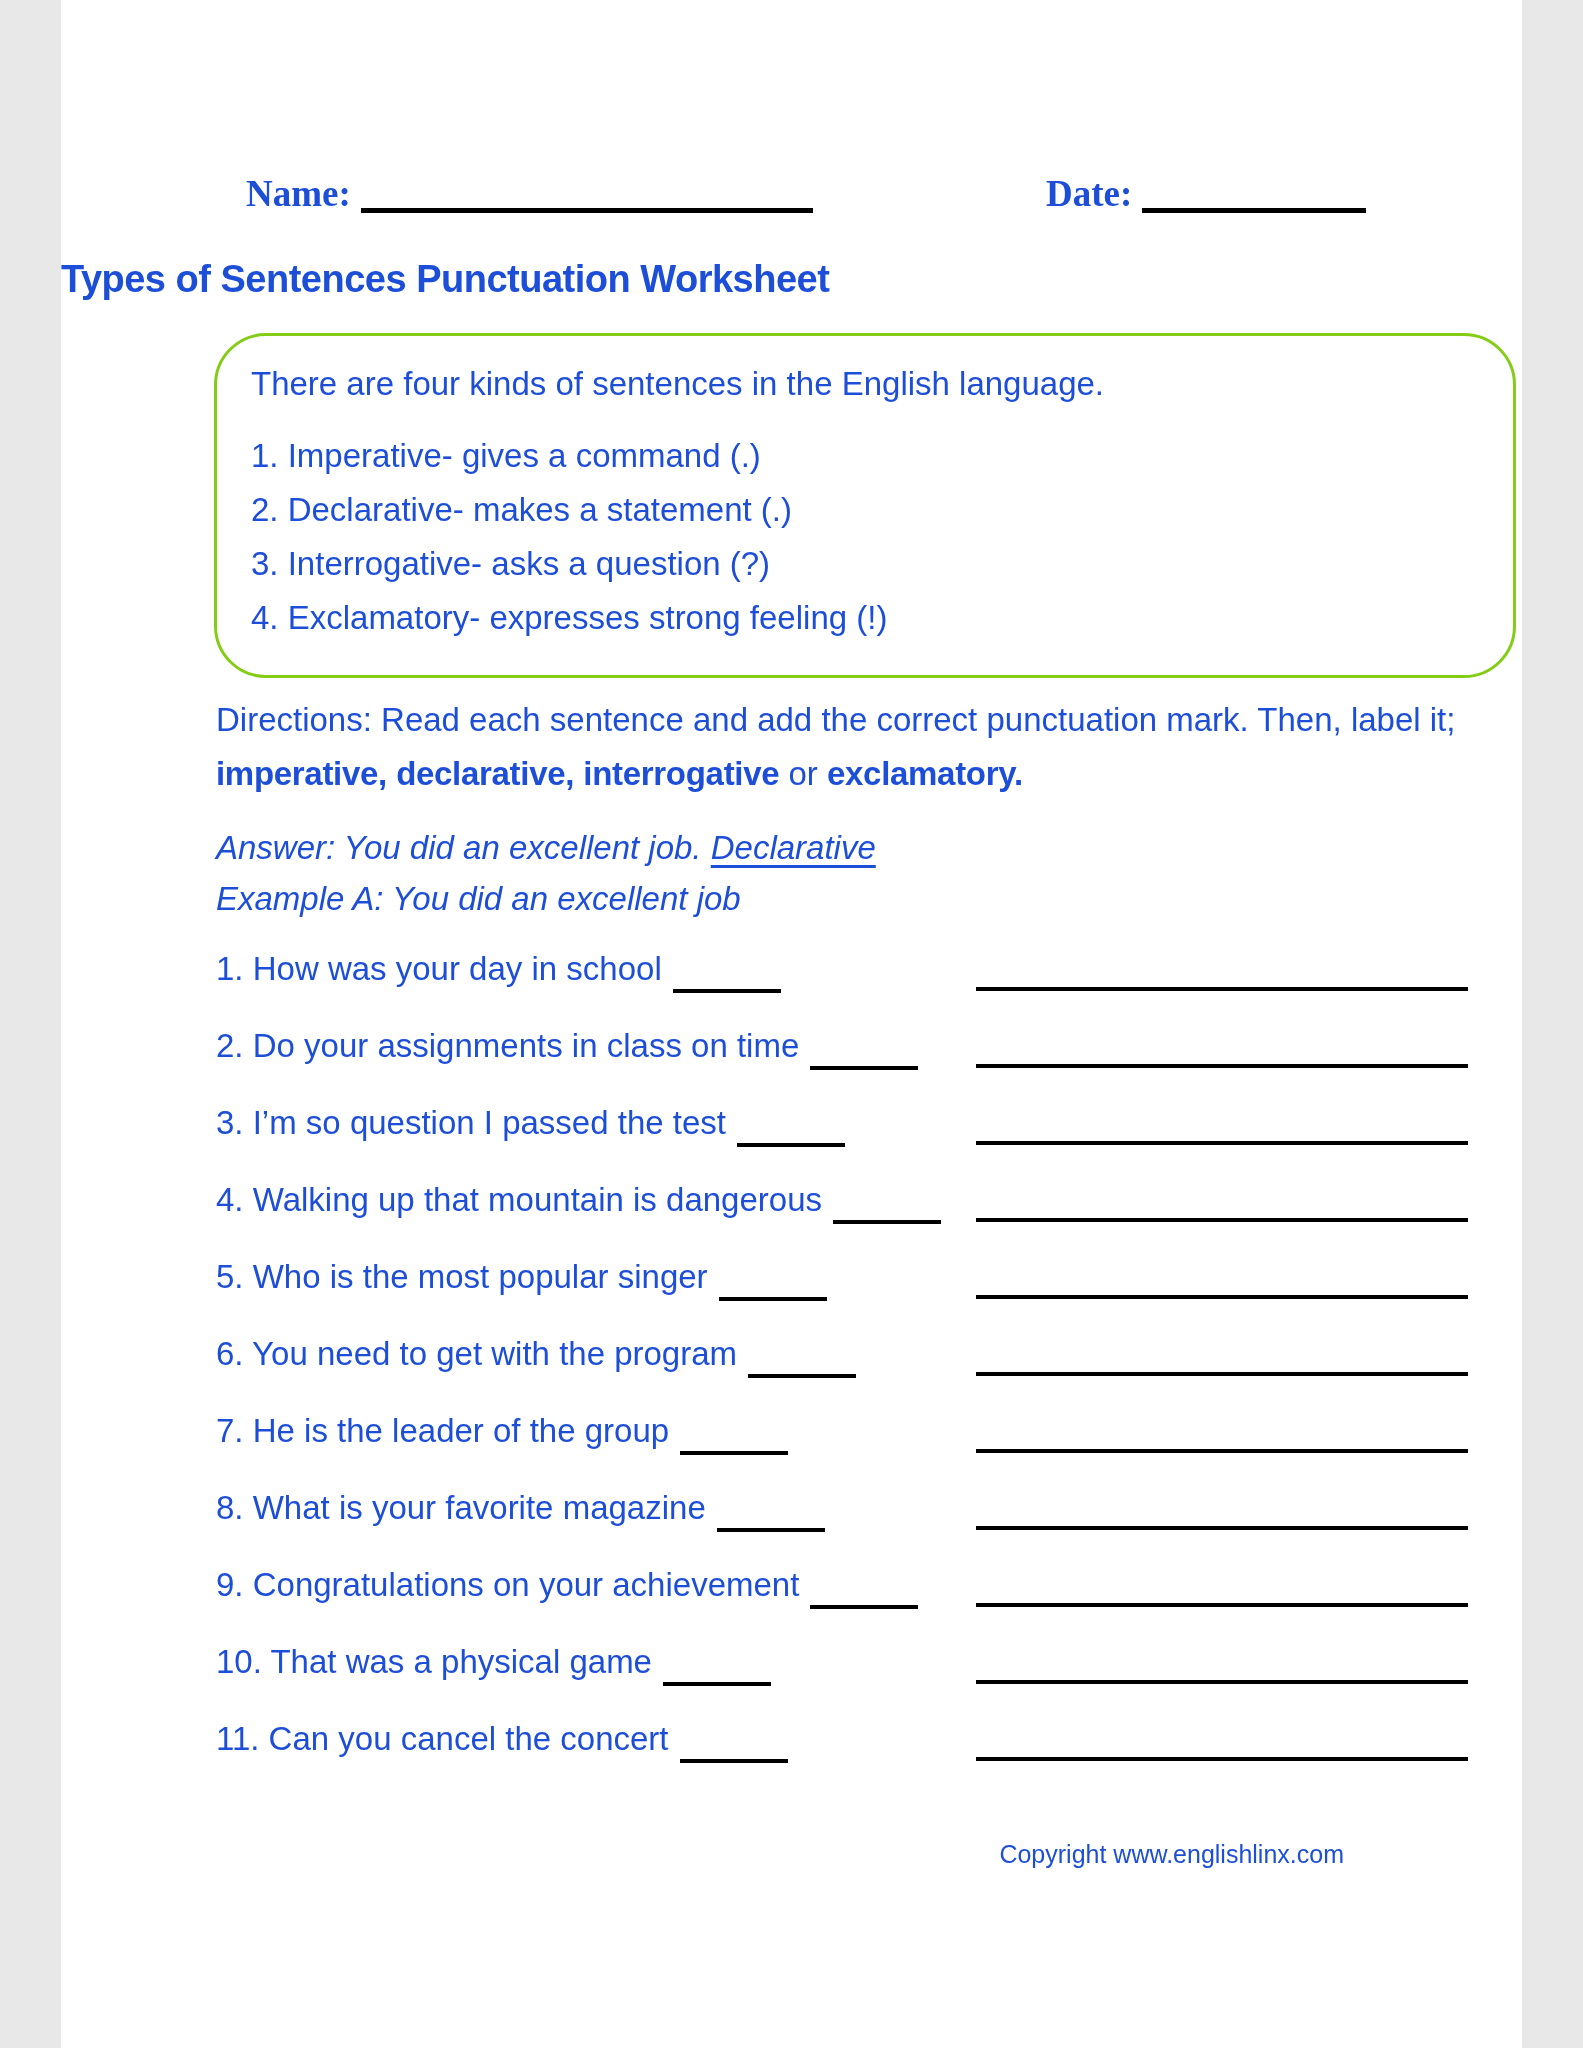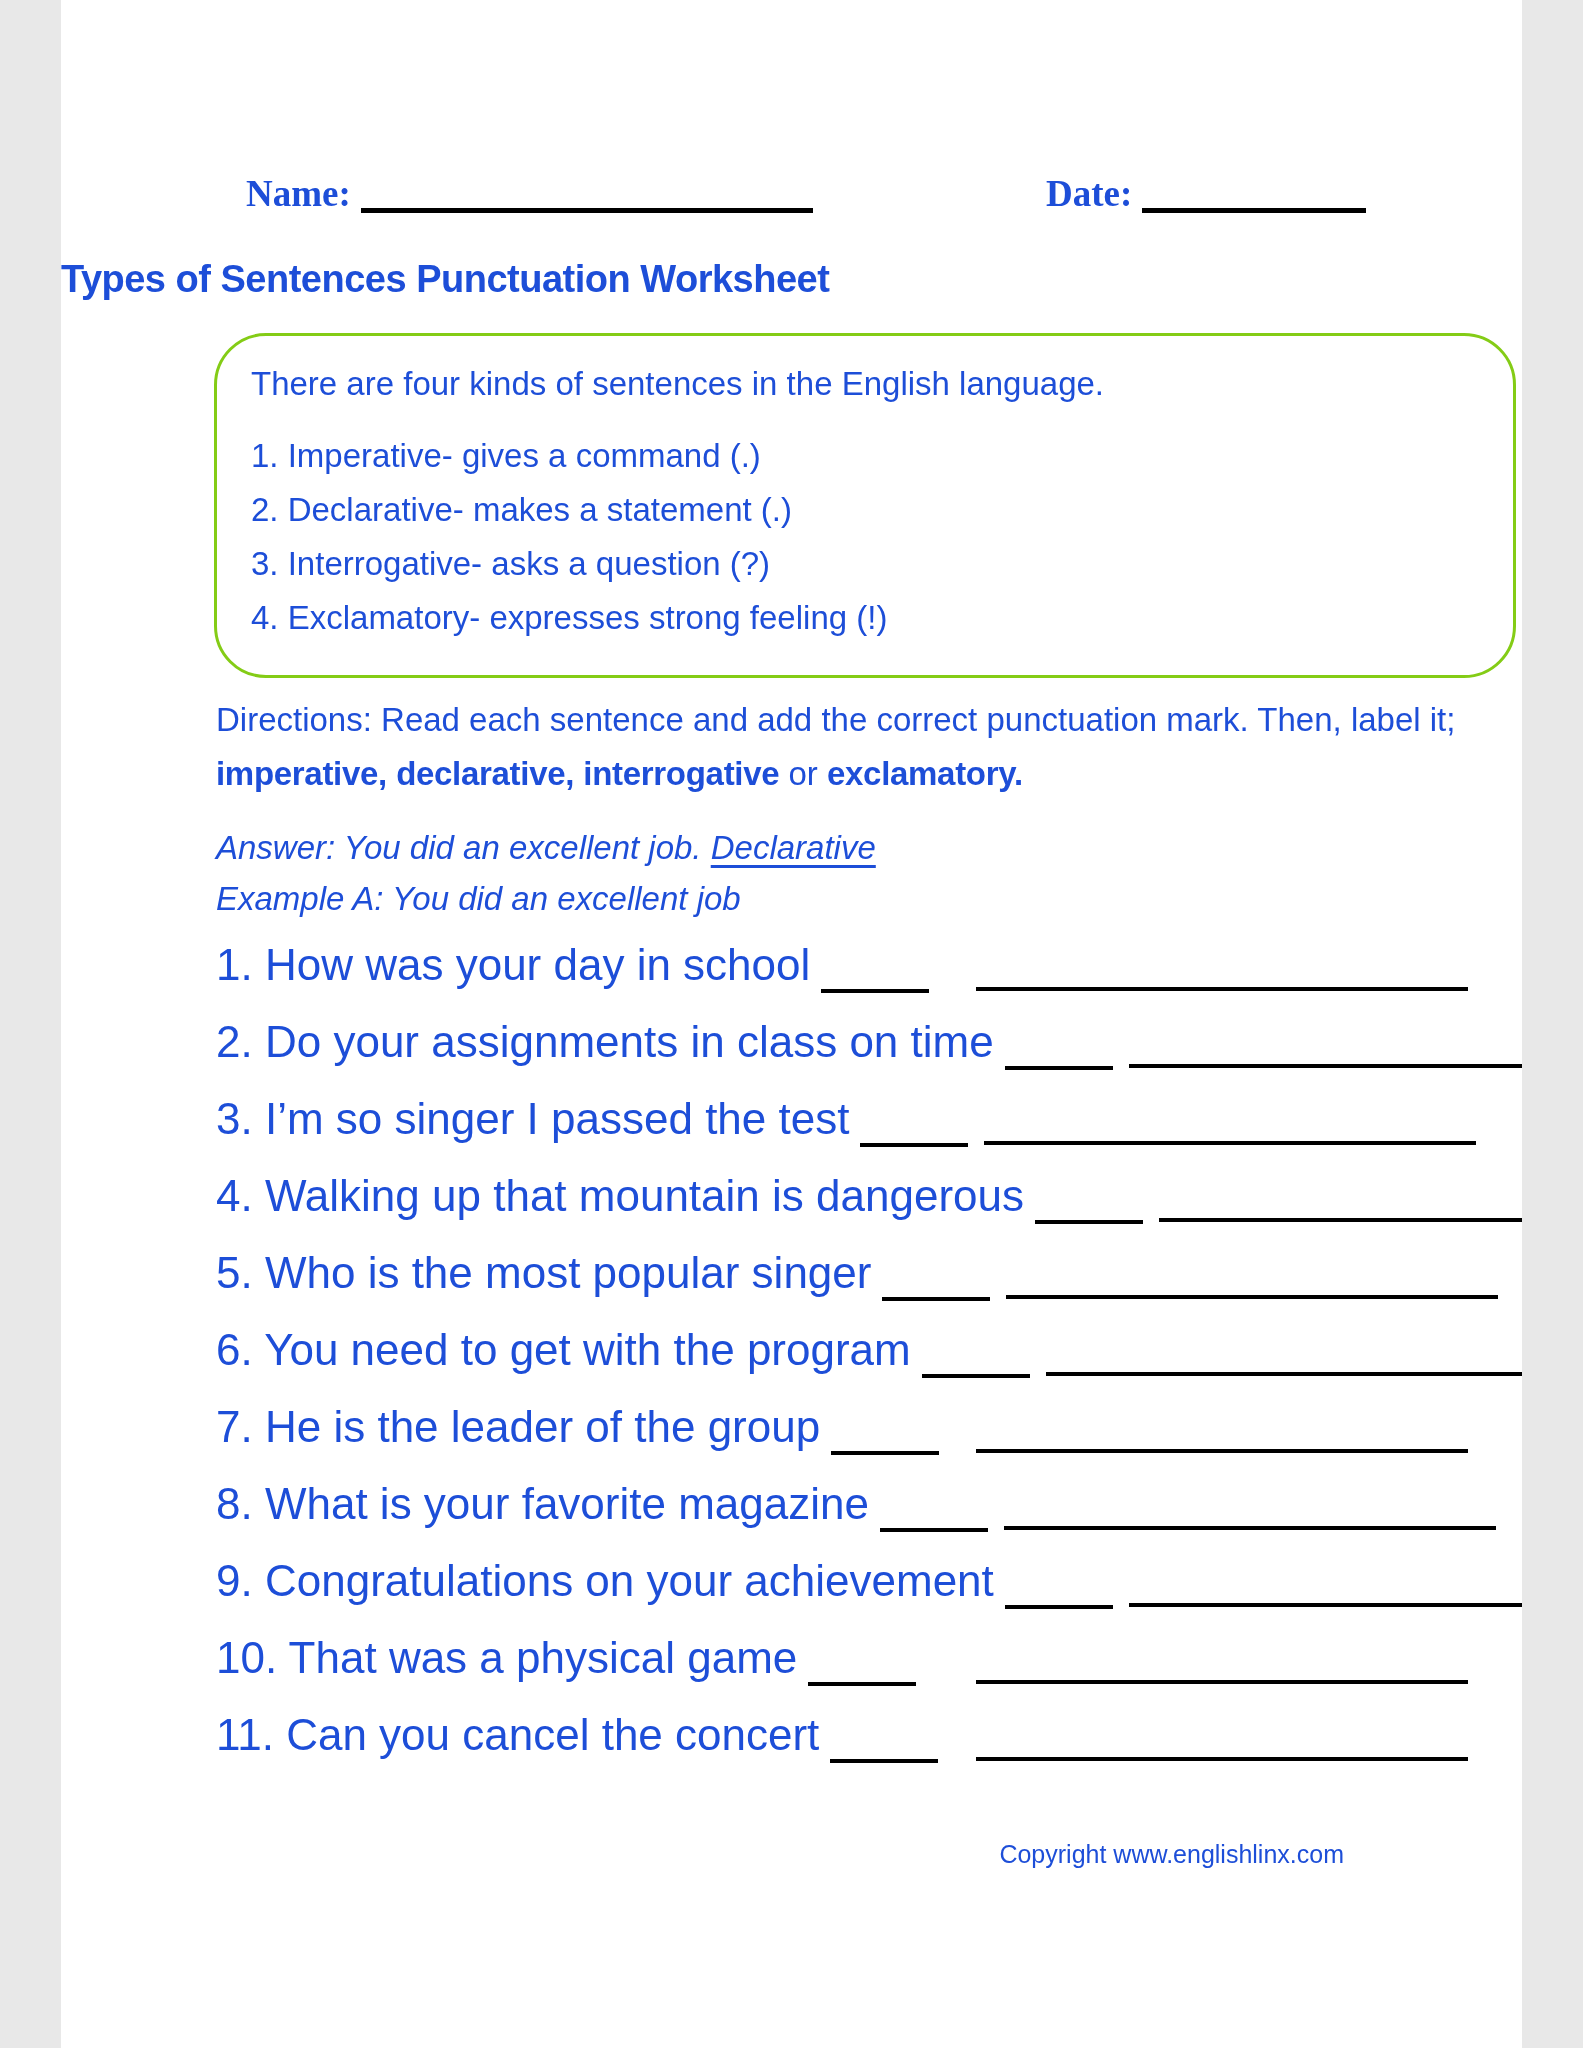--- a/index.html
+++ b/index.html
@@ -111,21 +111,21 @@
   .questions {
     position: absolute;
     left: 155px;
     top: 952px;
     width: 1252px;
   }
   .q-row {
     display: flex;
     justify-content: space-between;
     align-items: flex-end;
-    font-size: 44px;
+    font-size: 33px;
     line-height: 41px;
     height: 41px;
     margin-bottom: 36px;
     white-space: nowrap;
   }
   .blank {
     display: inline-block;
     height: 0;
     border-bottom: 4px solid #000;
   }
@@ -185,21 +185,21 @@
       <span class="q-left"><span>1.</span> <span>How was your day in school</span><span class="blank blank-short"></span></span>
       <span class="blank blank-long"></span>
     </div>
 
     <div class="q-row">
       <span class="q-left"><span>2.</span> <span>Do your assignments in class on time</span><span class="blank blank-short"></span></span>
       <span class="blank blank-long"></span>
     </div>
 
     <div class="q-row">
-      <span class="q-left"><span>3.</span> <span>I’m so singer I passed the test</span><span class="blank blank-short"></span></span>
+      <span class="q-left"><span>3.</span> <span>I’m so question I passed the test</span><span class="blank blank-short"></span></span>
       <span class="blank blank-long"></span>
     </div>
 
     <div class="q-row">
       <span class="q-left"><span>4.</span> <span>Walking up that mountain is dangerous</span><span class="blank blank-short"></span></span>
       <span class="blank blank-long"></span>
     </div>
 
     <div class="q-row">
       <span class="q-left"><span>5.</span> <span>Who is the most popular singer</span><span class="blank blank-short"></span></span>

